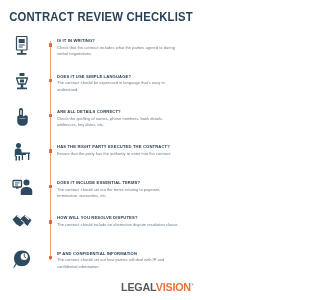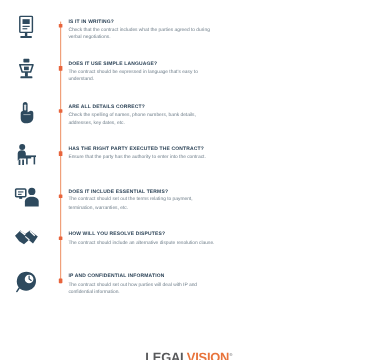--- a/index.html
+++ b/index.html
@@ -141,20 +141,23 @@
     vertical-align: super;
     font-weight: 400;
     margin-left: 0.4px;
   }
 </style>
 </head>
 <body>
 
 <div class="infographic">
 
+  <div class="header">
+    <div class="header-title">CONTRACT REVIEW CHECKLIST</div>
+  </div>
 
   <div class="checklist">
     <div class="rail"></div>
 
     <div class="row">
       <div class="icon-cell">
         <svg width="17" height="20" viewBox="0 0 34 40" fill="none">
           <rect x="5" y="1" width="21" height="27" rx="1.5" fill="#ffffff" stroke="#2e4a5e" stroke-width="2.4"></rect>
           <rect x="9.5" y="6" width="12" height="8" fill="#2e4a5e"></rect>
           <rect x="9.5" y="17" width="12" height="1.9" fill="#2e4a5e"></rect>

